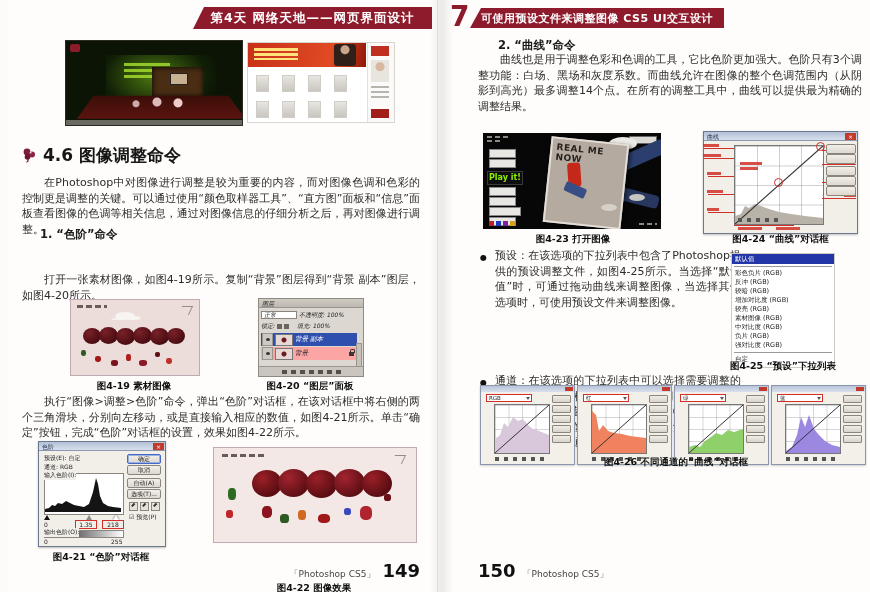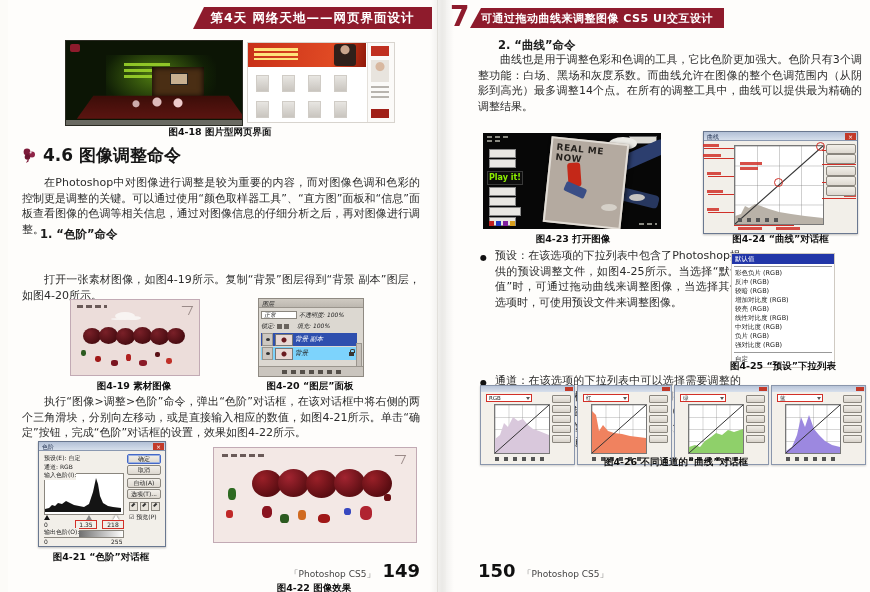--- a/index.html
+++ b/index.html
@@ -172,21 +172,20 @@
     <span class="prod" style="left:86px;top:58px;"></span>
     <span class="sidebar">
       <span class="sb1"></span>
       <span class="sb2"></span>
       <span class="sbl" style="top:43px;"></span>
       <span class="sbl" style="top:48px;"></span>
       <span class="sbl" style="top:53px;"></span>
       <span class="sb3"></span>
     </span>
   </div>
-  <div class="abs caption" style="left:115px;top:126px;width:210px;">图4-18 图片型网页界面</div>
 
   <div class="abs" id="section-head" style="left:22px;top:144px;">
     <svg id="sec-icon" viewBox="0 0 14 15">
       <circle cx="5" cy="4" r="3.4" fill="#7d1b3a"></circle>
       <circle cx="10" cy="6.5" r="3" fill="#8e2346"></circle>
       <circle cx="5.5" cy="9" r="2.8" fill="#6a1530"></circle>
       <path d="M7,9 L4,15 L6.5,13.5 Z" fill="#7d1b3a"></path>
       <circle cx="8.6" cy="4.6" r="1" fill="#e8d0da"></circle>
     </svg>
     <span>4.6 图像调整命令</span>
@@ -229,21 +228,21 @@
       <i style="width:5px;height:5px;background:#6a655f;display:block;"></i>
       <span class="tinytext" style="margin-left:6px;">填充: 100%</span>
     </div>
     <div class="layer-row" style="top:34px;background:#2e4fae;color:#fff;">
       <span class="eyebox">
           <span class="eyedot"></span>
         </span>
       <span class="lthumb"></span>
       <span style="font-size:6.5px;">背景 副本</span>
     </div>
-    <div class="layer-row" style="top:48px;background:#7dd3fc;">
+    <div class="layer-row" style="top:48px;background:#fca5a5;">
       <span class="eyebox">
           <span class="eyedot"></span>
         </span>
       <span class="lthumb"></span>
       <span style="font-size:6.5px;">背景</span>
       <span class="padlock"></span>
     </div>
     <div class="scroll"></div>
     <div class="bstrip">
       <i></i>
@@ -319,21 +318,21 @@
   <div class="abs caption" style="left:244px;top:549px;width:140px;margin-top:33px;">图4-22 图像效果</div>
 
   <div class="abs footer" style="left:250px;top:560px;width:170px;justify-content:flex-end;">
     <span class="brand">「Photoshop CS5」</span>
     <span class="pageno">149</span>
   </div>
 
   <div style="position:absolute;left:446px;top:0;width:424px;height:592px;">
     <div class="abs" id="chapter7">7</div>
     <div class="abs banner" id="banner-right">
-      <span>可通过拖动曲线来调整图像 CS5 UI交互设计</span>
+      <span>可使用预设文件来调整图像 CS5 UI交互设计</span>
     </div>
 
     <div class="abs subhead" style="left:52px;top:38px;">2. “曲线”命令</div>
     <div class="abs para" style="left:32px;top:52px;width:384px;">曲线也是用于调整色彩和色调的工具，它比色阶更加强大。色阶只有3个调整功能：白场、黑场和灰度系数。而曲线允许在图像的整个色调范围内（从阴影到高光）最多调整14个点。在所有的调整工具中，曲线可以提供最为精确的调整结果。</div>
 
     <div class="abs" id="openimg" style="left:37px;top:133px;">
       <span class="gmarks" style="left:4px;top:3px;width:24px;"></span>
       <span class="gmarks" style="left:4px;top:7px;width:14px;"></span>
       <span class="topbtn"></span>
       <span class="chip" style="top:16px;"></span>
@@ -413,21 +412,21 @@
     <div class="abs bullet" style="left:34px;top:311px;width:246px;">通道：在该选项的下拉列表中可以选择需要调整的通道。对于RGB模式的图像，可以调整RGB复合通道和红、绿、蓝色通道，如图4-26所示；对于CMYK模式的图像，可以调整CMYK复合通道和青色、洋红、黑色通道。</div>
 
     <div class="abs" id="preset-dd" style="left:285px;top:253px;">
       <div class="sel">默认值</div>
       <div class="divider"></div>
       <div class="item">彩色负片 (RGB)</div>
       <div class="item">反冲 (RGB)</div>
       <div class="item">较暗 (RGB)</div>
       <div class="item">增加对比度 (RGB)</div>
       <div class="item">较亮 (RGB)</div>
-      <div class="item">线性对比度 (RGB)</div>
+      <div class="item">素材图像 (RGB)</div>
       <div class="item">中对比度 (RGB)</div>
       <div class="item">负片 (RGB)</div>
       <div class="item">强对比度 (RGB)</div>
       <div class="divider"></div>
       <div class="item">自定</div>
     </div>
     <div class="abs caption" style="left:267px;top:360px;width:140px;">图4-25 “预设”下拉列表</div>
 
     <div class="chdlg" style="left:34px;">
       <div class="tbar2"></div>

